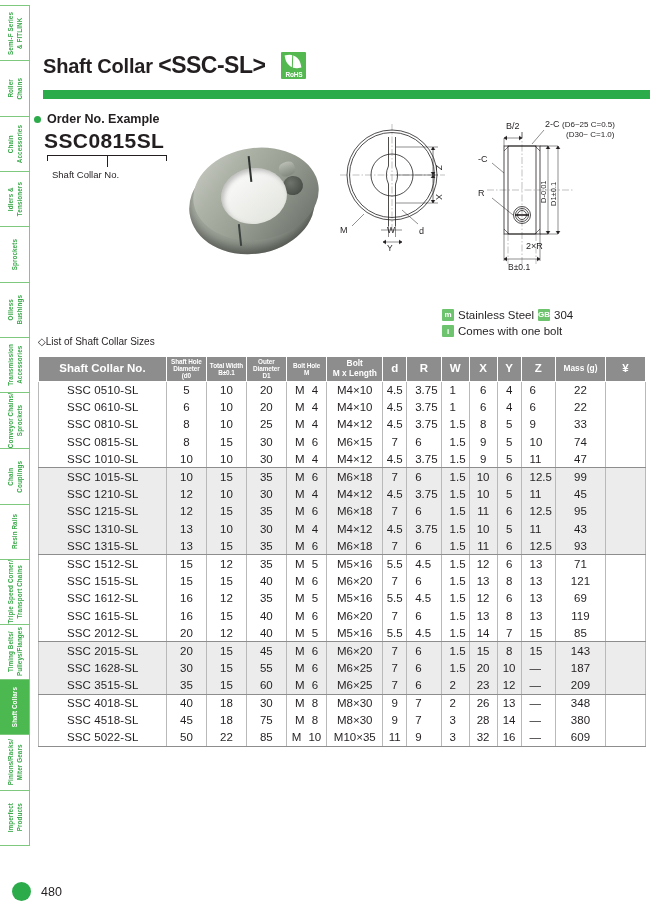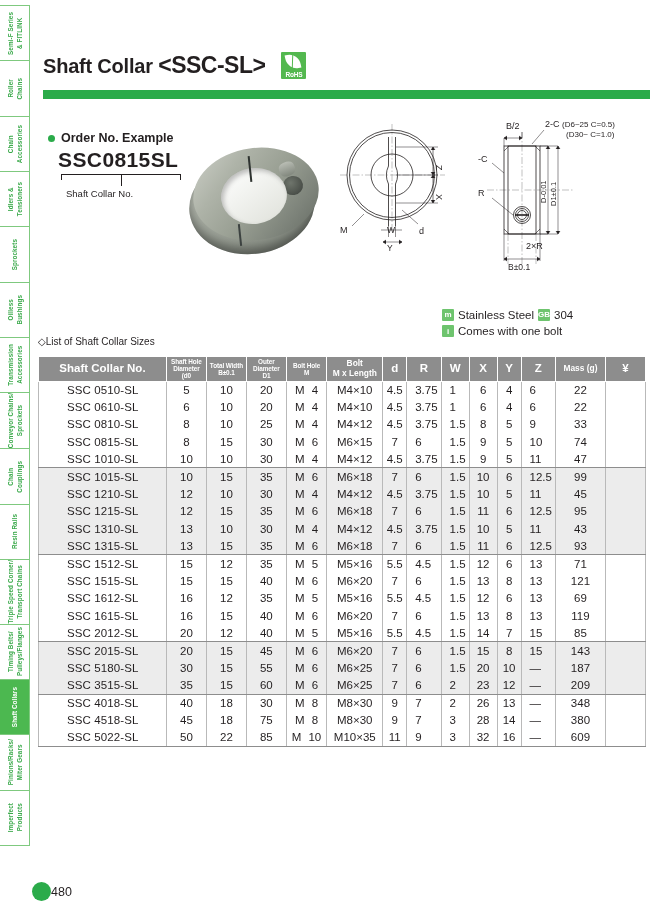--- a/index.html
+++ b/index.html
@@ -75,21 +75,21 @@
     position:relative; z-index:2;
     font-size:6.5px; font-weight:bold; color:#ffffff;
     margin-bottom:1.5px; letter-spacing:-0.2px;
   }
   #green-rule {
     position:absolute; left:43px; top:90px;
     width:607px; height:9px; background:#2bab4a;
   }
 
   
-  #order-block { position:absolute; left:48px; top:112px; width:175px;margin-top:19px; }
+  #order-block { position:absolute; left:34px; top:112px; width:175px; }
   #order-heading { font-size:12.5px; font-weight:bold; display:flex; align-items:center; gap:6px; }
   #order-heading .bullet { width:7px; height:7px; border-radius:50%; background:#2bab4a; display:inline-block; }
   #order-code { font-size:21px; font-weight:bold; letter-spacing:0.4px; margin:3px 0 0 10px; }
   #order-bracket { margin:2px 0 0 13px; width:120px; height:14px; position:relative; }
   #order-bracket .hbar { position:absolute; top:0; left:0; right:0; height:1.2px; background:#231f20; }
   #order-bracket .lt, #order-bracket .rt, #order-bracket .mid {
     position:absolute; width:1.2px; background:#231f20;
   }
   #order-bracket .lt { left:0; top:0; height:6px; }
   #order-bracket .rt { right:0; top:0; height:6px; }
@@ -192,21 +192,21 @@
   }
   #size-table td.name { text-align:left; padding-left:28px; letter-spacing:0.1px; }
   #size-table td.num  { text-align:center; }
   #size-table td.lft  { text-align:left; padding-left:8px; }
   #size-table tr.grp-shade td { background:#ececec; }
   #size-table tr.grp-top td { border-top:1px solid #8d8d8d; }
   #size-table tr.grp-bot td { border-bottom:1px solid #8d8d8d; }
   .bolthole-cell { display:flex; justify-content:center; gap:7px; padding:0 2px; }
 
   
-  #footer { position:absolute; left:32px; bottom:22px; display:flex; align-items:center; gap:0; }
+  #footer { position:absolute; left:12px; bottom:22px; display:flex; align-items:center; gap:10px; }
   #footer .dot { width:19px; height:19px; border-radius:50%; background:#2bab4a; }
   #footer .pnum { font-size:12.5px; }
 </style>
 </head>
 <body>
 
 <div id="side-tabs">
     <div class="side-tab">
       <span class="tab-text">Semi-F Series
 &amp; FITLINK</span>
@@ -788,21 +788,21 @@
         <td class="num">7</td>
         <td class="lft">6</td>
         <td class="lft">1.5</td>
         <td class="num">15</td>
         <td class="num">8</td>
         <td class="lft">15</td>
         <td class="num">143</td>
         <td class="num"></td>
       </tr>
       <tr class="grp-shade">
-        <td class="name">SSC 5180-SL</td>
+        <td class="name">SSC 1628-SL</td>
         <td class="num">30</td>
         <td class="num">15</td>
         <td class="num">55</td>
         <td>
           <div class="bolthole-cell">
             <span>M</span>
             <span>6</span>
           </div>
         </td>
         <td class="num">M6×25</td>

